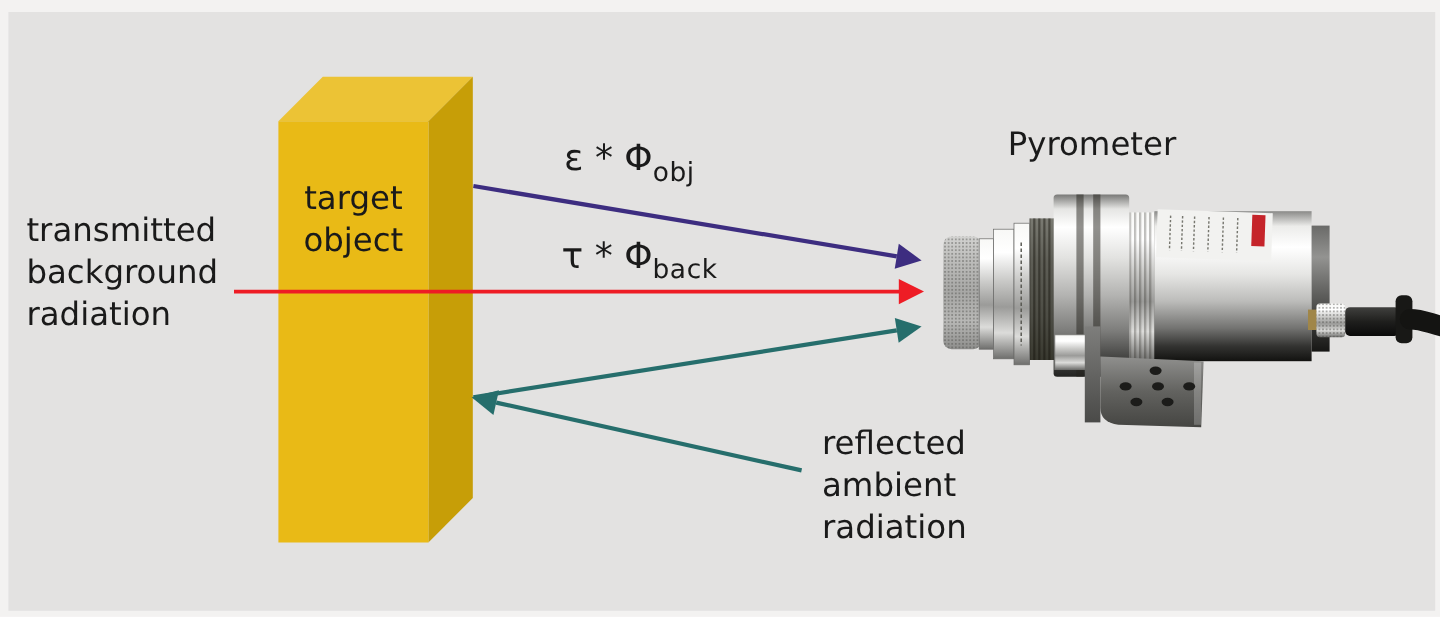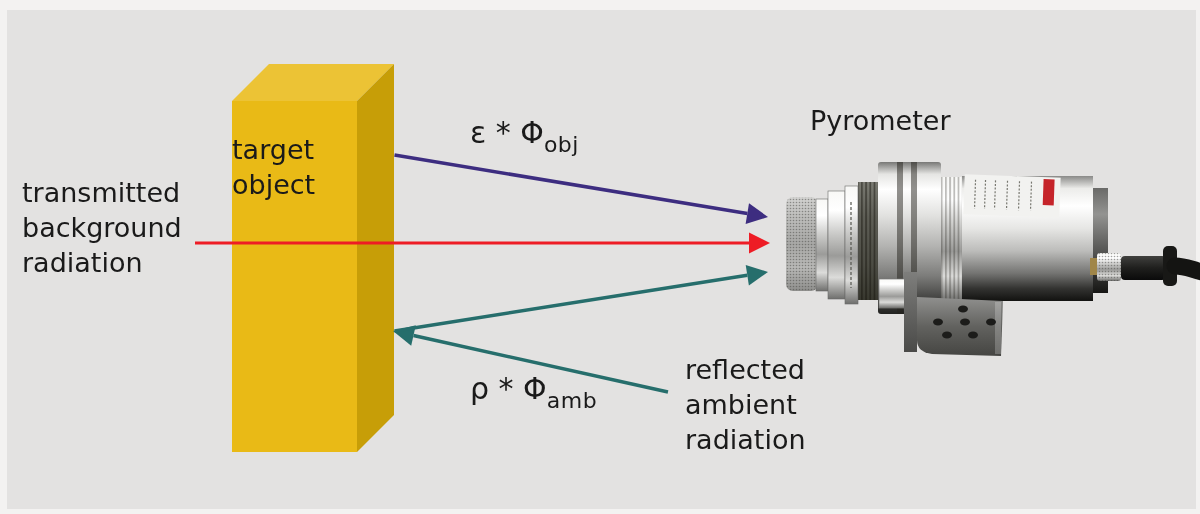--- a/index.html
+++ b/index.html
@@ -1,20 +1,20 @@
 <!DOCTYPE html>
 <html><head>
 <meta charset="utf-8">
 <style>
   html,body{margin:0;padding:0;}
   .frame{position:relative;width:1200px;height:514px;overflow:hidden;
          font-family:"DejaVu Sans",sans-serif;color:#1a1a1a;background:#f3f2f1;}
   svg{position:absolute;left:0;top:0;}
   .lbl{position:absolute;font-size:27px;line-height:35px;white-space:pre-line;}
-  .lbl.center{text-align:left;}
+  .lbl.center{text-align:center;}
   .formula{position:absolute;font-size:30px;line-height:34px;}
   .formula .fs{font-size:22px;vertical-align:-9px;letter-spacing:.5px;}
 </style>
 </head>
 <body>
 
 <div class="frame">
 
   <svg width="1200" height="514" viewBox="0 0 1200 514">
     <defs>
@@ -168,31 +168,31 @@
         <ellipse cx="947" cy="335" rx="5" ry="3.5"></ellipse>
         <ellipse cx="973" cy="335" rx="5" ry="3.5"></ellipse>
       </g>
     </g>
   </svg>
 
   <div class="lbl" style="left:22px;top:175px">transmitted
 background
 radiation</div>
 
-  <div class="lbl center" style="left:232px;top:132px;width:125px">target
+  <div class="lbl center" style="left:232px;top:148px;width:125px">target
 object</div>
 
   <div class="lbl" style="left:685px;top:352px">reflected
 ambient
 radiation</div>
 
   <div class="lbl center" style="left:810px;top:103px;width:200px">Pyrometer</div>
 
   <div class="formula" style="left:470px;top:116px">
     <span class="fm">ε * Φ</span><span class="fs">obj</span>
   </div>
 
+  <div class="formula" style="left:468px;top:197px">
+    <span class="fm">τ * Φ</span><span class="fs">back</span>
+  </div>
 
-  <div class="formula" style="left:470px;top:372px">
-    <span class="fm">ρ * Φ</span><span class="fs">amb</span>
-  </div>
 
 </div>
 
 </body></html>

